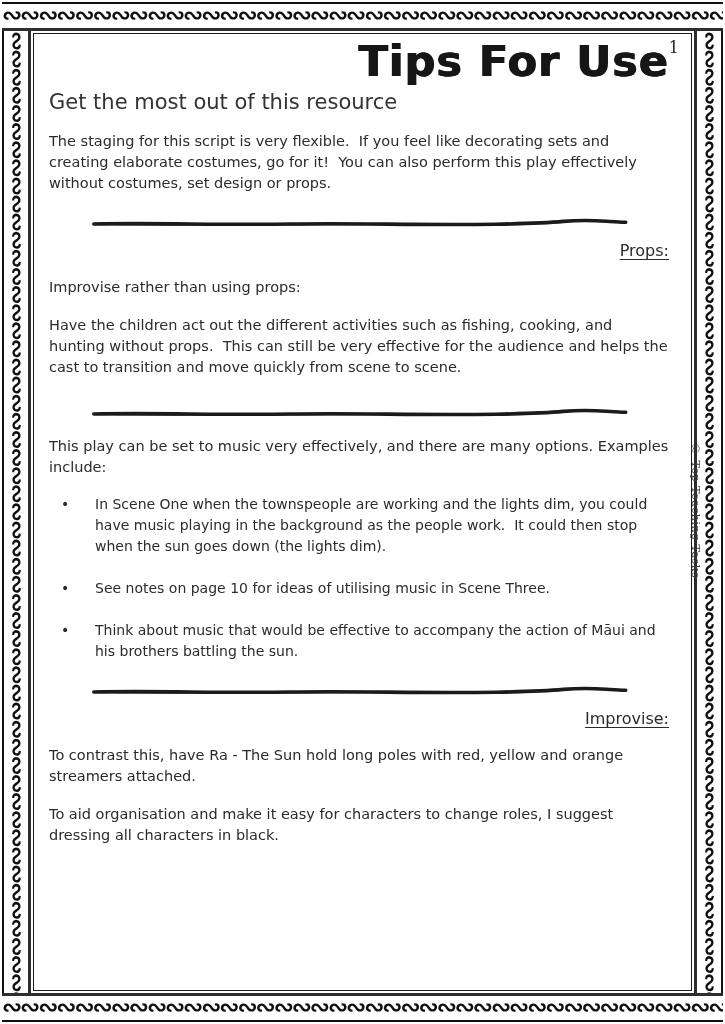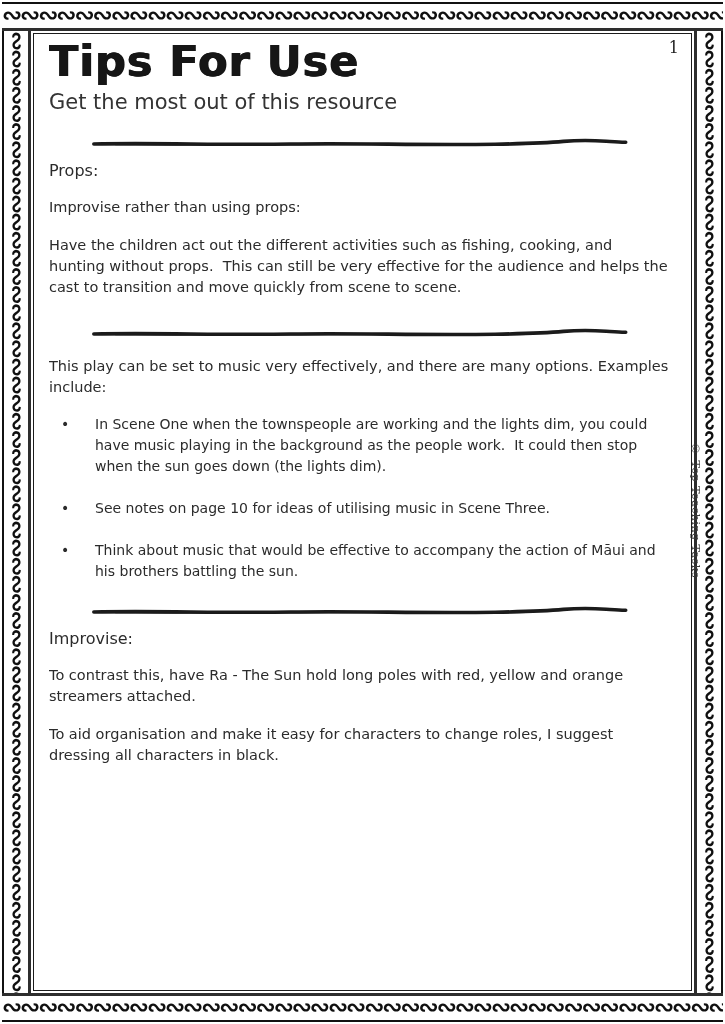--- a/index.html
+++ b/index.html
@@ -65,21 +65,21 @@
   }
 
   
   .content {
     position: absolute;
     top: 36px; left: 49px; right: 56px; bottom: 36px;
     overflow: hidden;
   }
   .title {
     margin: 2px 0 0;
-    text-align: left;
+    text-align: right;
     font-size: 43px;
     line-height: 1.1;
     font-weight: bold;
     letter-spacing: 1px;
     color: #161616;
     text-shadow: 0.6px 0 0 #161616, -0.6px 0 0 #161616;
   }
   .subtitle {
     margin: 5px 0 0;
     text-align: left;
@@ -90,24 +90,25 @@
     margin: 25px 0 0;
     text-align: center;
     font-size: 20px;
     font-weight: normal;
     color: #2b2b2b;
     text-decoration: underline;
     text-underline-offset: 3px;
   }
   .sub-heading {
     margin: 12px 0 0;
-    text-align: left;
+    text-align: right;
     font-size: 16px;
     font-weight: normal;
     color: #2b2b2b;
+    text-decoration: underline;
     text-underline-offset: 3px;
   }
   .para {
     margin: 17px 0 0;
     font-size: 14.5px;
     line-height: 21px;
     white-space: pre-wrap;
     color: #2b2b2b;
   }
   .divider {
@@ -134,20 +135,21 @@
   <div class="inner-frame"></div>
 
   <div class="page-number">1</div>
   <div class="watermark">© Top Teaching Tasks</div>
 
   <div class="content">
 
     <h1 class="title">Tips For Use</h1>
     <div class="subtitle">Get the most out of this resource</div>
 
+    <p class="para">The staging for this script is very flexible.  If you feel like decorating sets and creating elaborate costumes, go for it!  You can also perform this play effectively without costumes, set design or props.</p>
 
     <svg class="divider" viewBox="0 0 560 14" preserveAspectRatio="none" aria-hidden="true">
       <path d="M8 9 C 70 7.6, 140 10.2, 210 9 S 340 10.4, 420 9.2 C 455 8.6, 470 8.2, 490 6.4 C 505 5.2, 520 5.4, 534 6.2 C 543 6.7, 551 7.2, 554 7.3" fill="none" stroke="#1b1b1b" stroke-width="3.6" stroke-linecap="round"></path>
       <path d="M30 9.6 C 130 11, 260 8.4, 380 10 C 420 10.4, 440 9.8, 452 9.4" fill="none" stroke="#1b1b1b" stroke-width="1.4" opacity="0.85"></path>
     </svg>
 
     <h3 class="sub-heading">Props:</h3>
     <p class="para">Improvise rather than using props:</p>
     <p class="para">Have the children act out the different activities such as fishing, cooking, and hunting without props.  This can still be very effective for the audience and helps the cast to transition and move quickly from scene to scene.</p>
 

